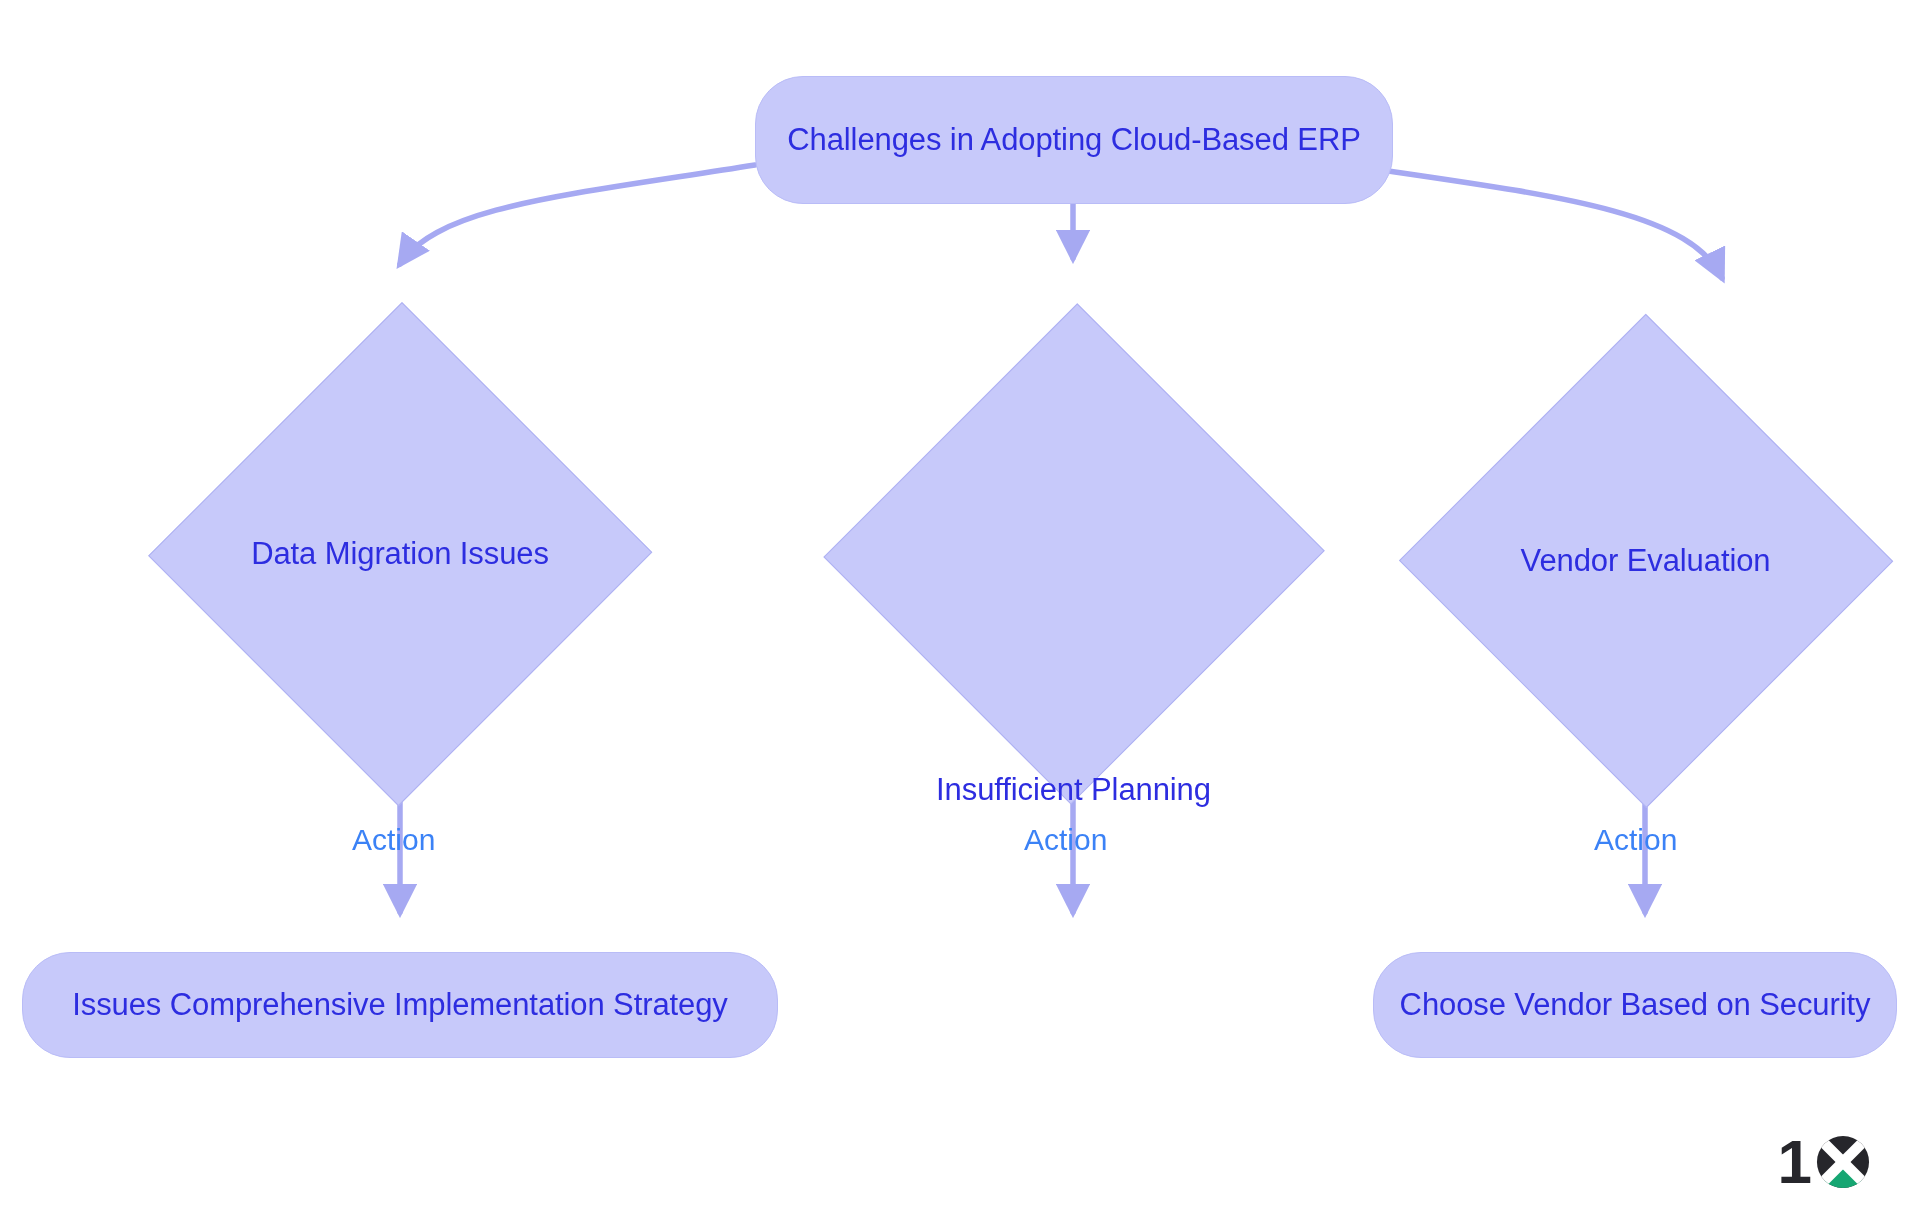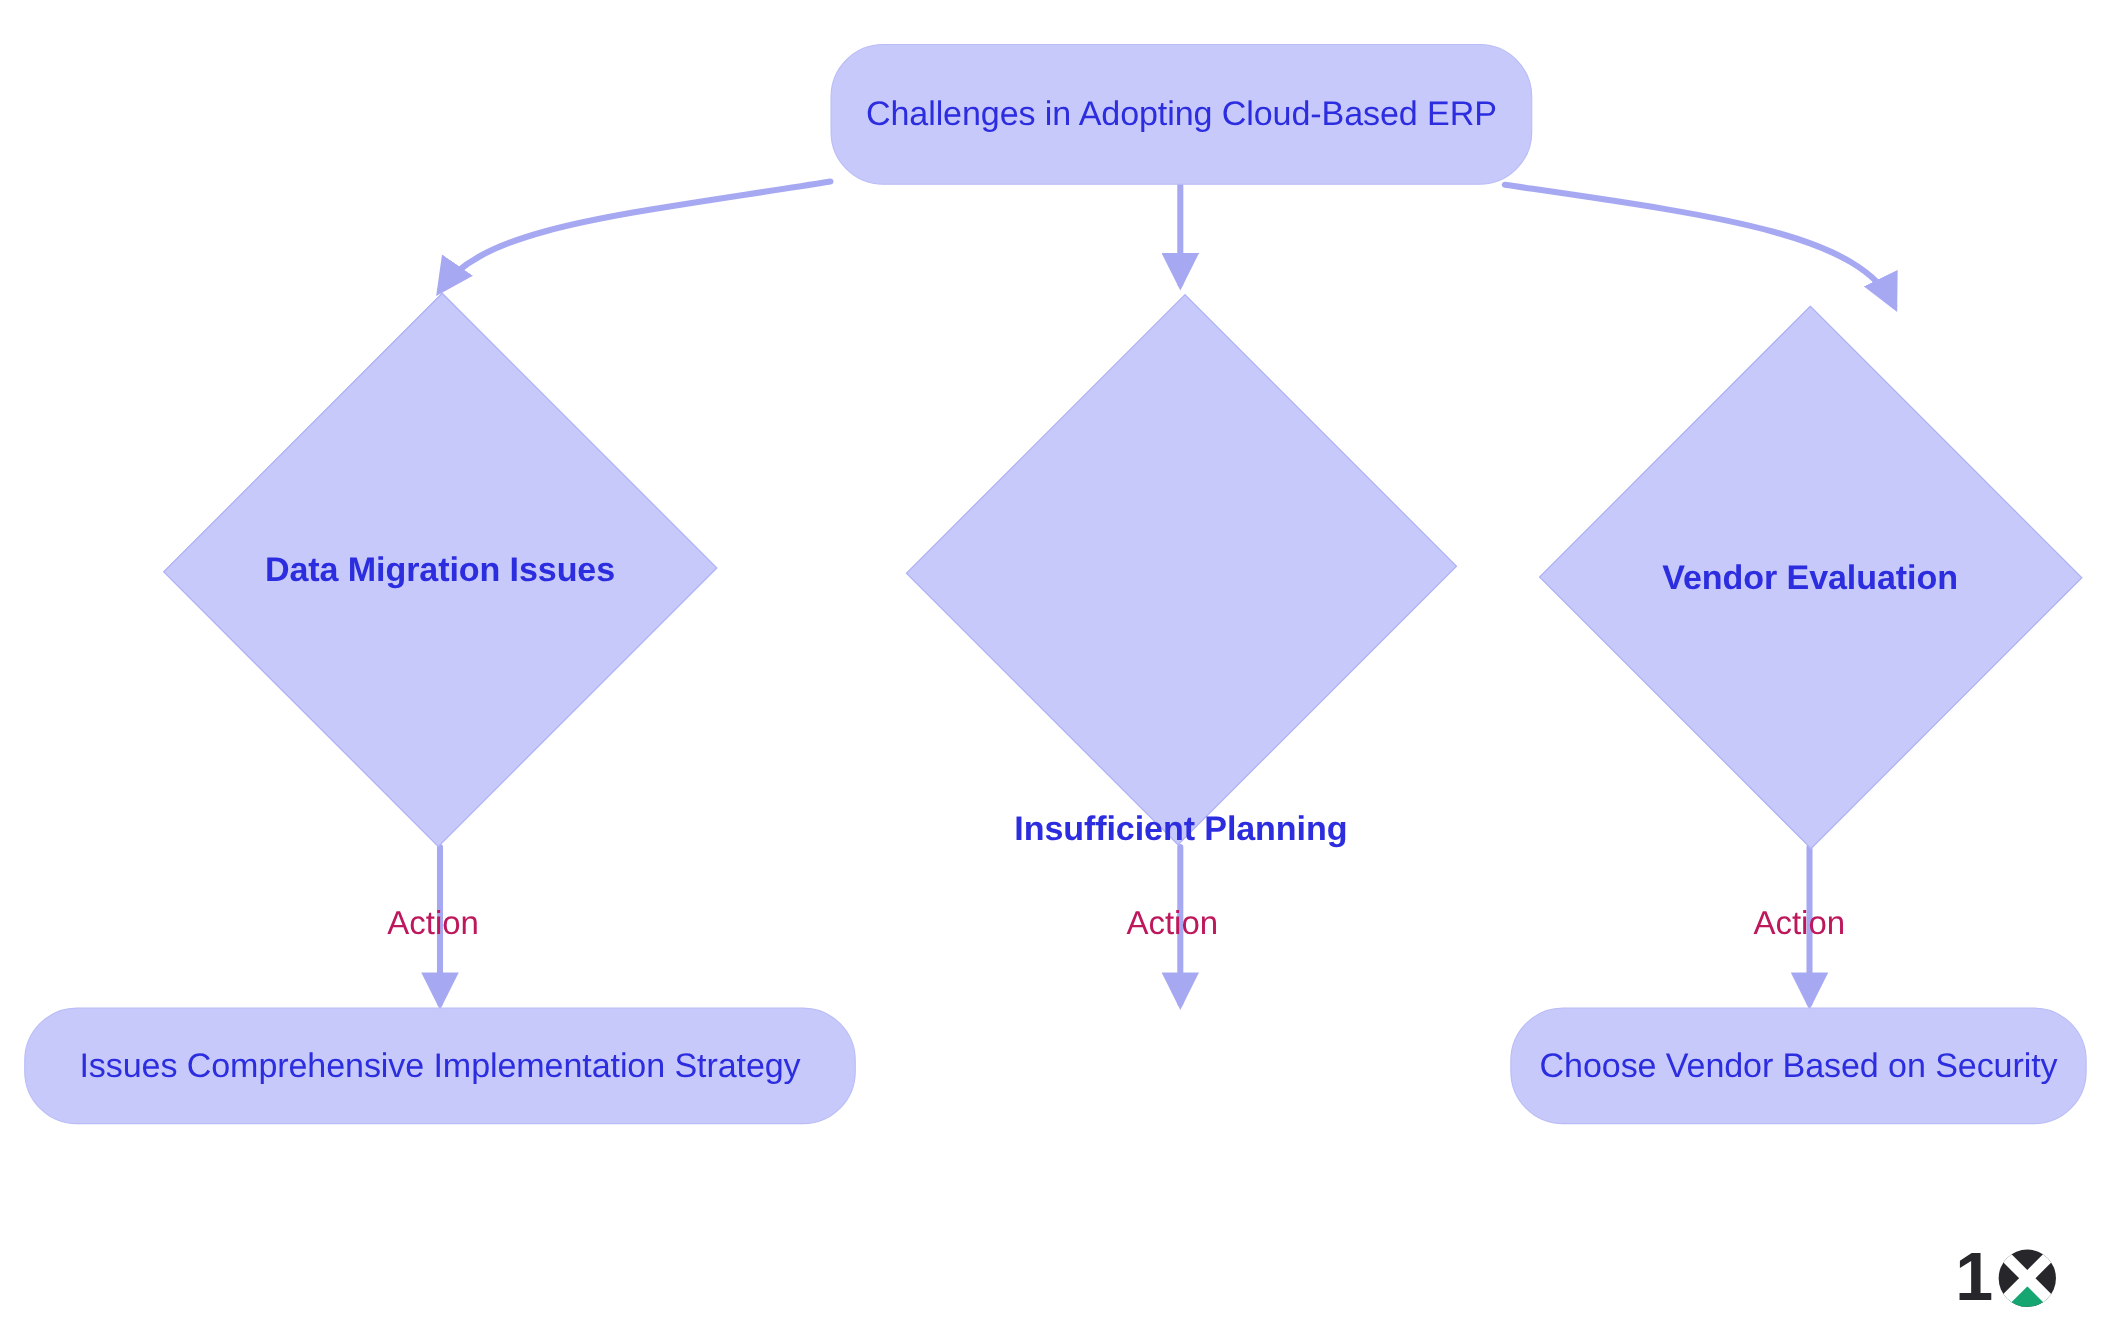--- a/index.html
+++ b/index.html
@@ -43,20 +43,21 @@
     height: 1215px;
     z-index: 2;
   }
 
   .node {
     position: absolute;
     display: flex;
     align-items: center;
     justify-content: center;
     text-align: center;
+    margin-top: 36px;
   }
 
   
   .node-stadium {
     background: #c7c9fa;
     border: 1.5px solid #b9bcf7;
     border-radius: 48px;
     color: #2d2de0;
     font-size: 31px;
     font-weight: 400;
@@ -78,30 +79,30 @@
     height: 70.71%;
     transform: translate(-50%, -50%) rotate(45deg);
     background: #c7c9fa;
     border: 1.5px solid #aeb1f2;
   }
   .diamond-label {
     position: relative;
     z-index: 3;
     color: #2d2de0;
     font-size: 31px;
-    font-weight: 700;
+    font-weight: 400;
     letter-spacing: -0.1px;
     white-space: nowrap;
   }
 
   
   .edge-label {
     position: absolute;
     z-index: 3;
-    color: #be185d;
+    color: #3b82f6;
     font-size: 30px;
     font-weight: 400;
     white-space: nowrap;
     background: transparent;
   }
 
   
   #brand-logo {
     position: absolute;
     right: 46px;

